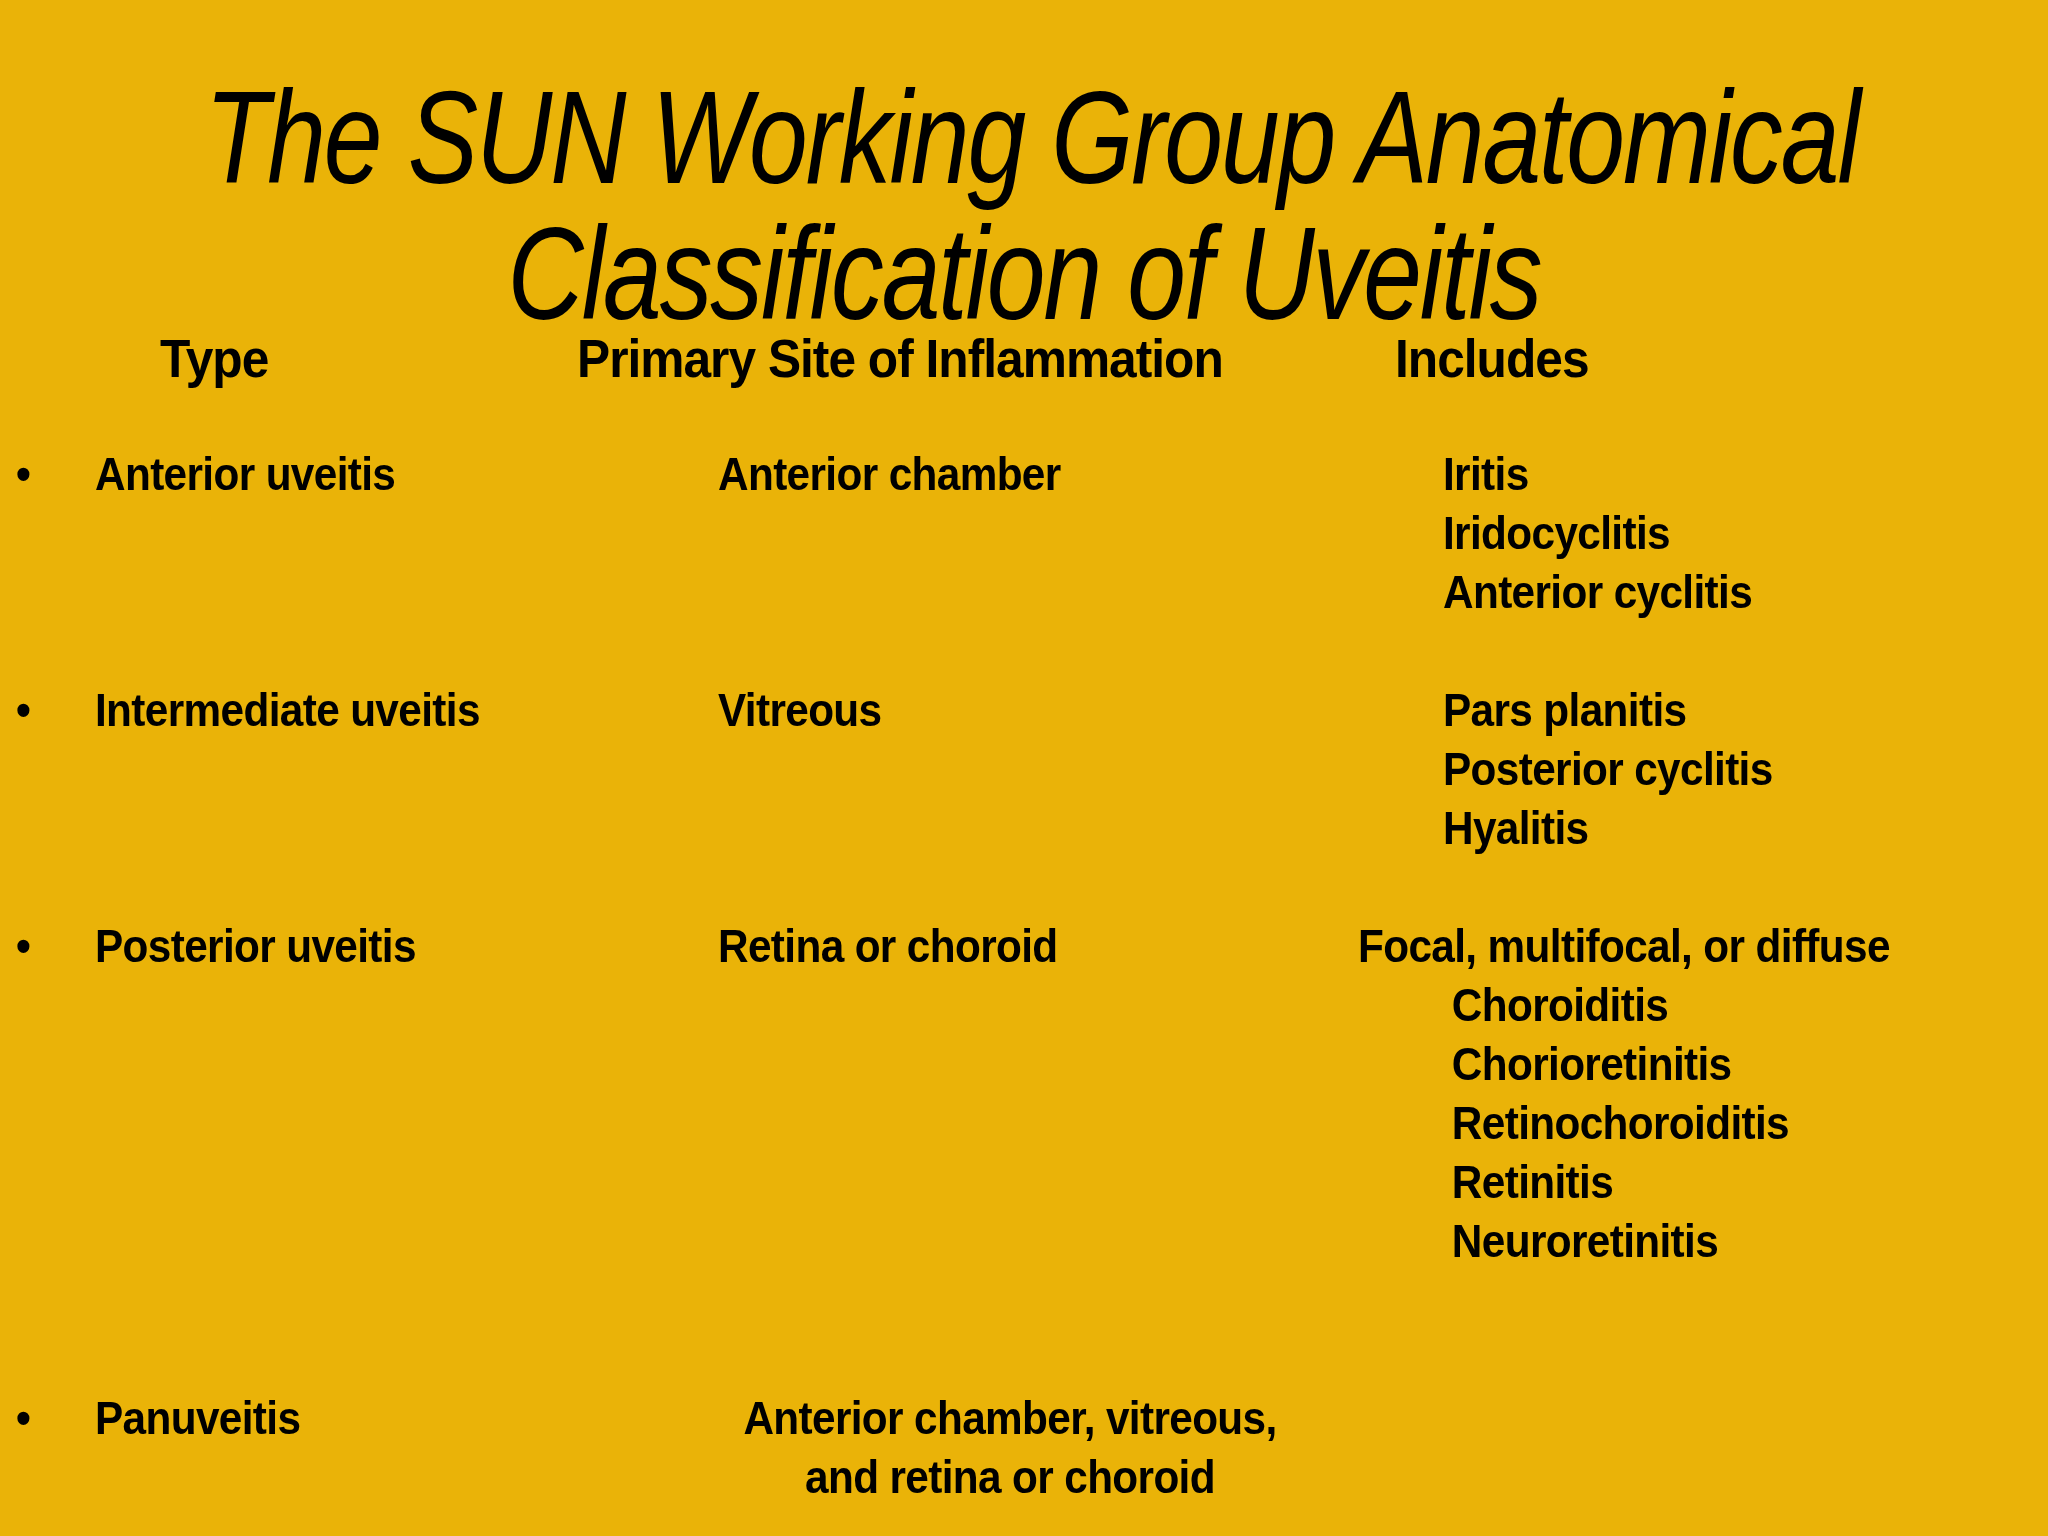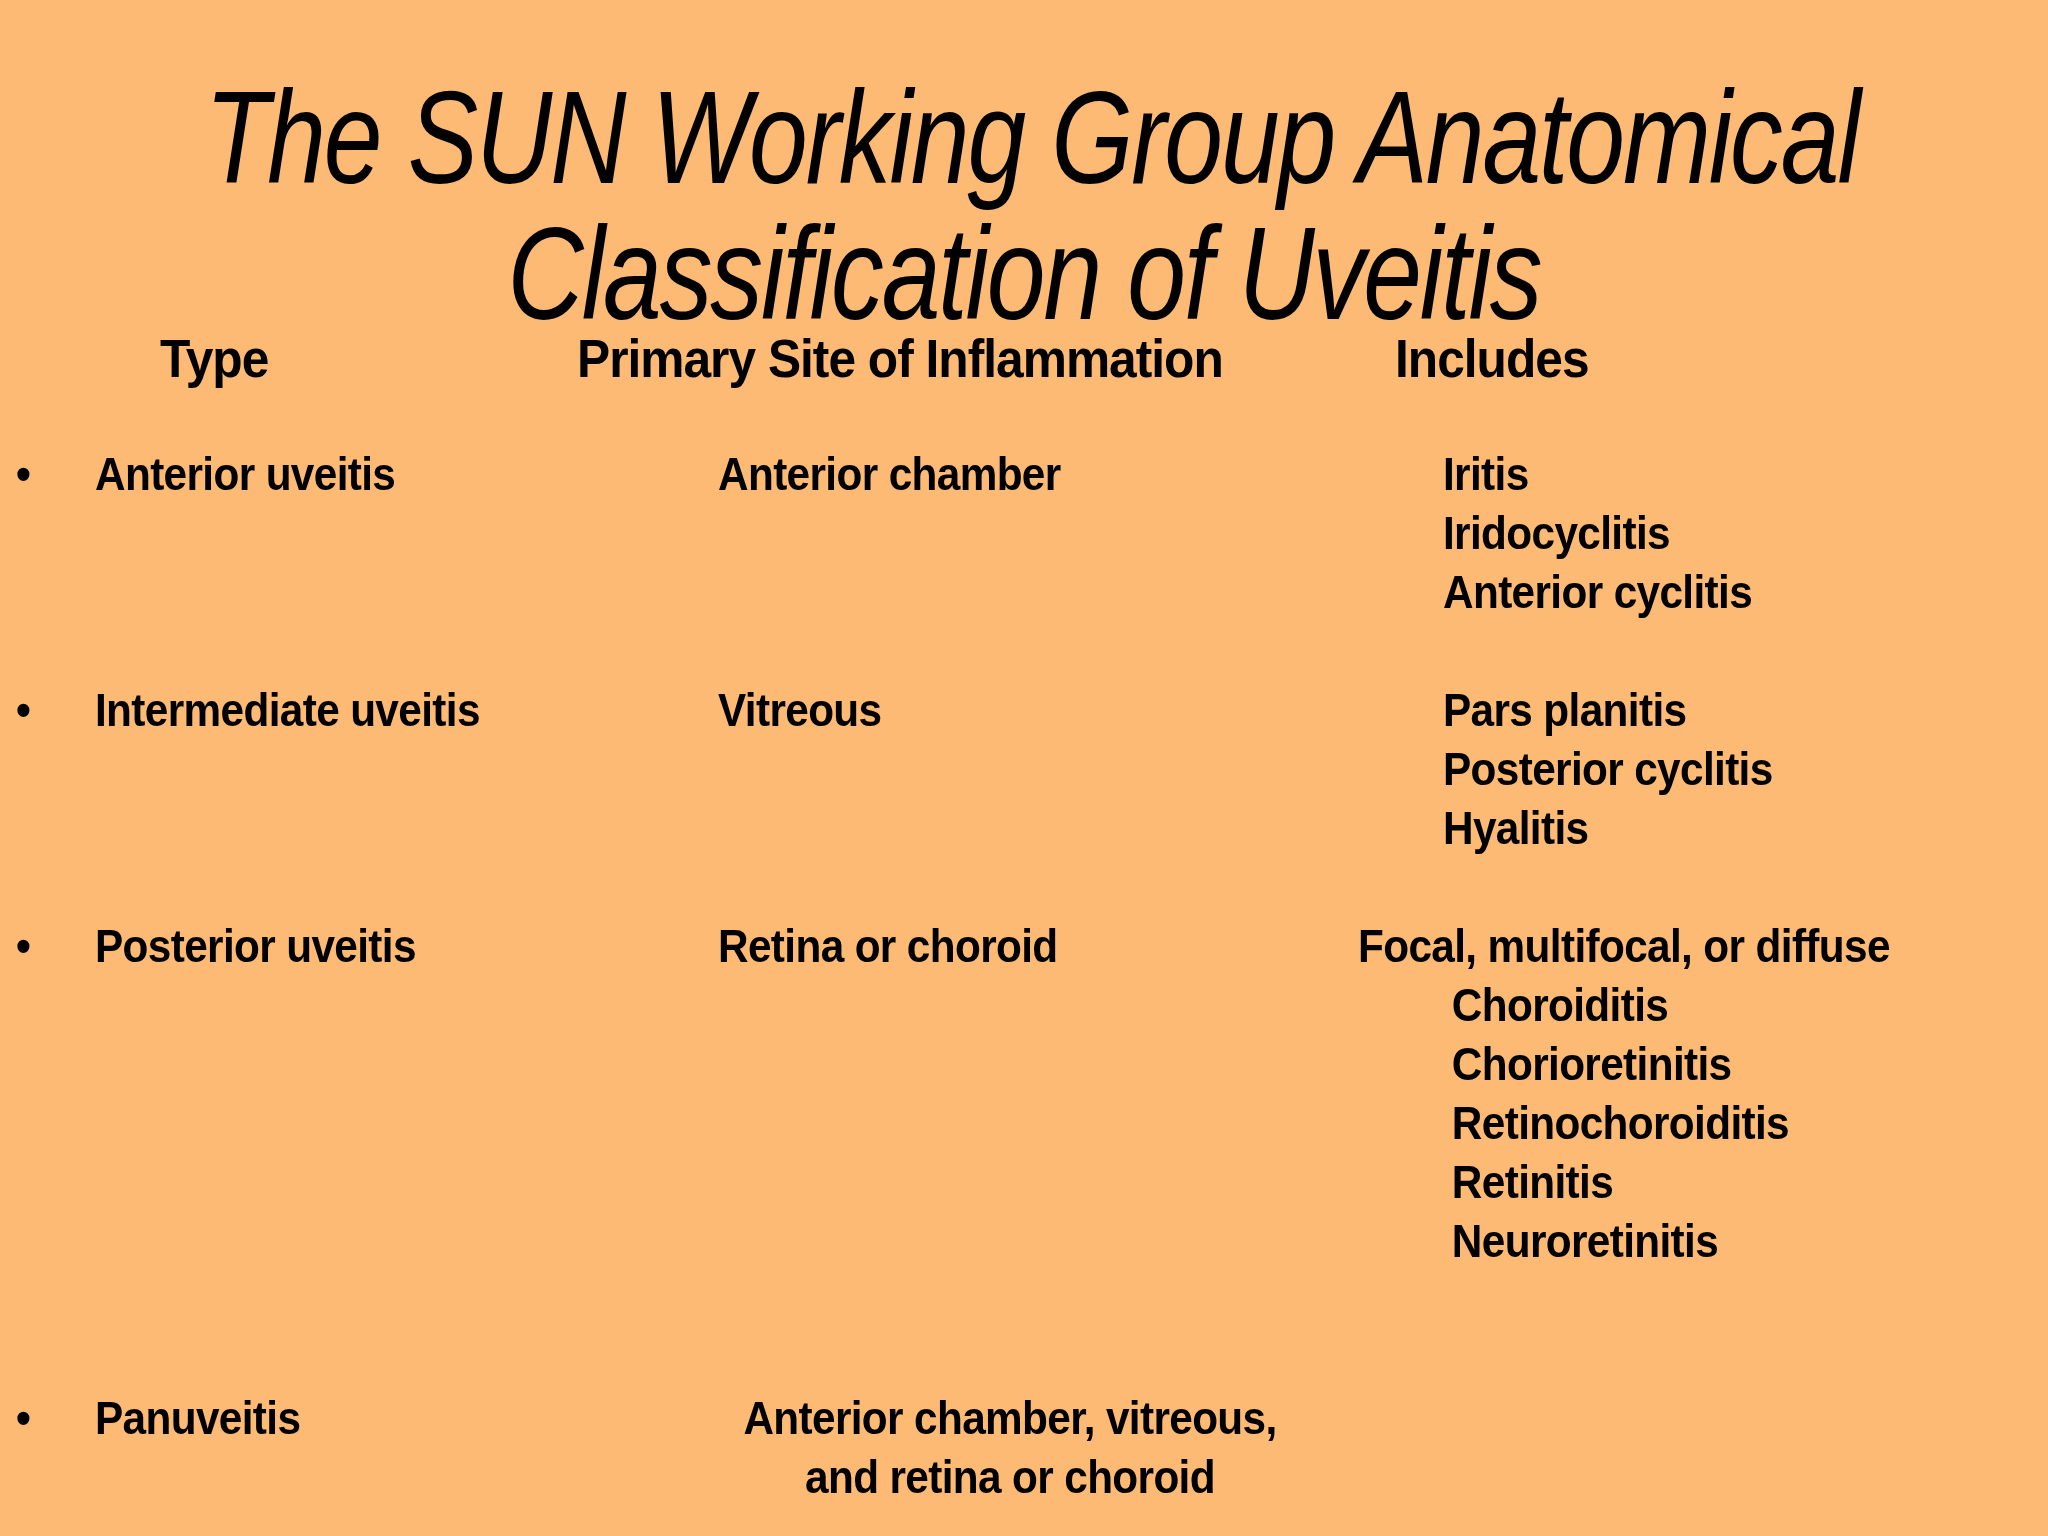--- a/index.html
+++ b/index.html
@@ -1,20 +1,20 @@
 <!DOCTYPE html>
 <html><head>
 <meta charset="utf-8">
 <style>
   html, body { margin: 0; padding: 0; background: #888; }
   #slide {
     position: relative;
     width: 2048px;
     height: 1536px;
-    background: #fdba74;
+    background: #eab308;
     overflow: hidden;
     font-family: "Liberation Sans", sans-serif;
     color: #000000;
   }
   
   .txt {
     transform: scaleX(0.92);
     transform-origin: 0 50%;
     white-space: nowrap;
   }

